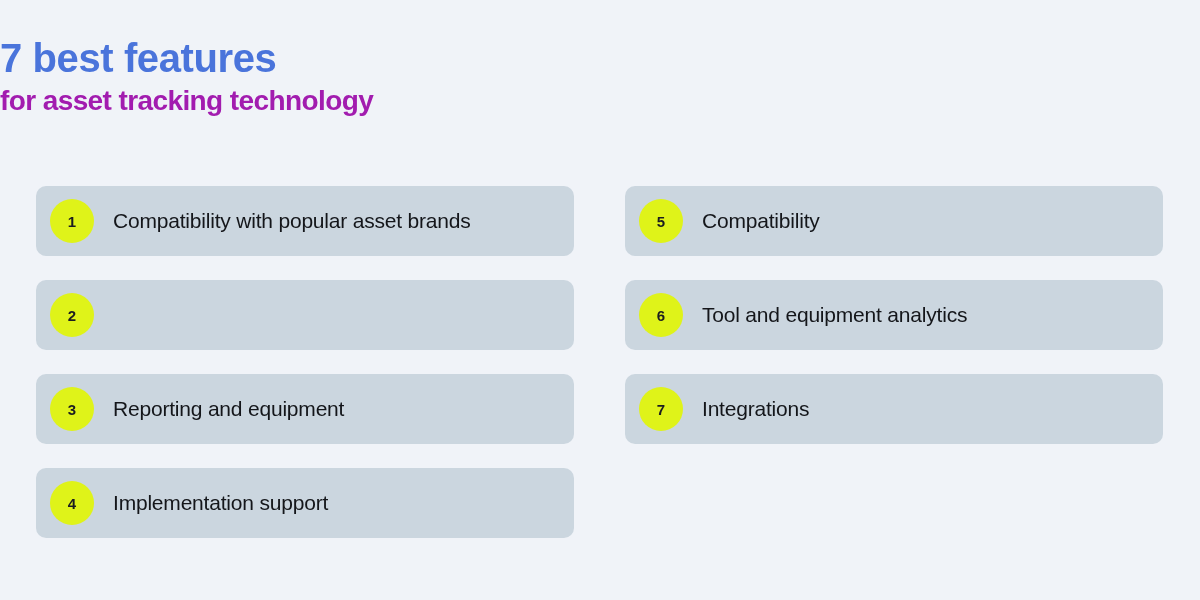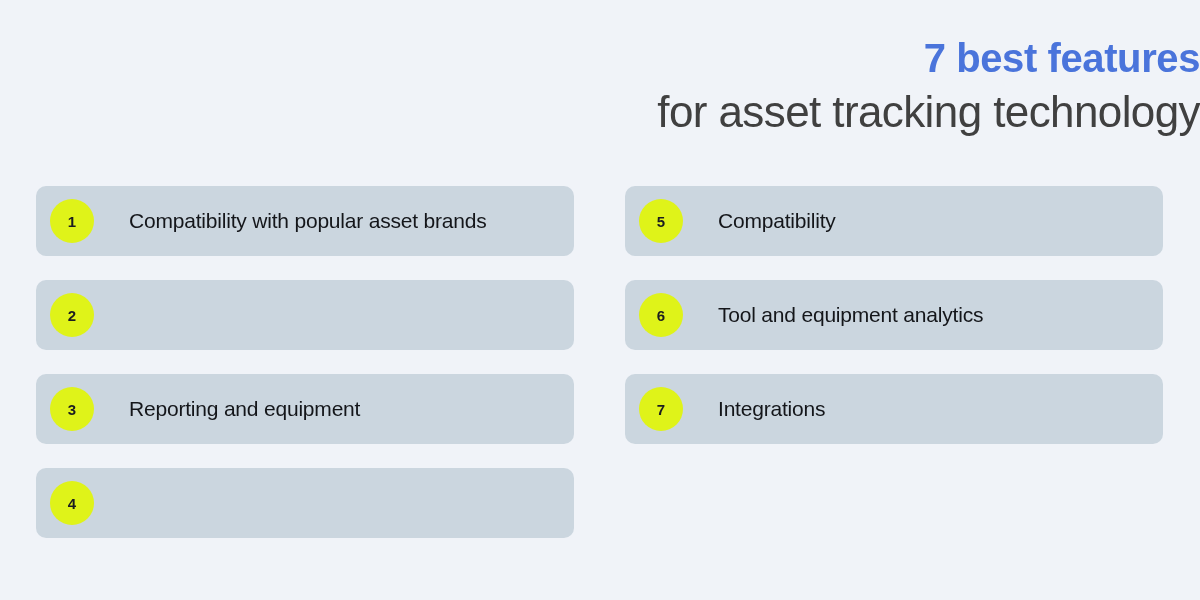--- a/index.html
+++ b/index.html
@@ -13,37 +13,37 @@
     position:relative;
     width:1200px; height:600px;
     background:#f0f3f8;
   }
 
   
   .title-block {
     position:absolute;
     left:0; top:36px;
     width:1200px;
-    text-align:right;
+    text-align:left;
   }
   .title-line1 {
     display:block;
     font-size:40px;
     font-weight:700;
     line-height:1.13;
     letter-spacing:-0.4px;
     color:#4a74db;
   }
   .title-line2 {
     display:block;
-    font-size:44px;
-    font-weight:400;
+    font-size:28px;
+    font-weight:700;
     line-height:1.42;
     letter-spacing:-0.6px;
-    color:#404040;
+    color:#a21caf;
   }
 
   
   .columns {
     position:absolute;
     left:36px; top:186px;
     width:1128px;
     display:flex;
     gap:51px;
   }
@@ -72,21 +72,21 @@
     background:#dff319;
     display:flex;
     align-items:center;
     justify-content:center;
     font-size:15px;
     font-weight:700;
     color:#1b1d20;
     line-height:1;
   }
   .feature-label {
-    margin-left:35px;
+    margin-left:19px;
     font-size:21px;
     font-weight:400;
     color:#14161a;
     letter-spacing:-0.2px;
     white-space:nowrap;
   }
 </style>
 </head>
 <body>
 
@@ -106,20 +106,21 @@
       </div>
       <div class="feature-card">
         <span class="badge">2</span>
       </div>
       <div class="feature-card">
         <span class="badge">3</span>
         <span class="feature-label">Reporting and equipment</span>
       </div>
       <div class="feature-card">
         <span class="badge">4</span>
+        <span class="feature-label">Implementation support</span>
       </div>
     </div>
 
     <div class="column">
       <div class="feature-card">
         <span class="badge">5</span>
         <span class="feature-label">Compatibility</span>
       </div>
       <div class="feature-card">
         <span class="badge">6</span>

